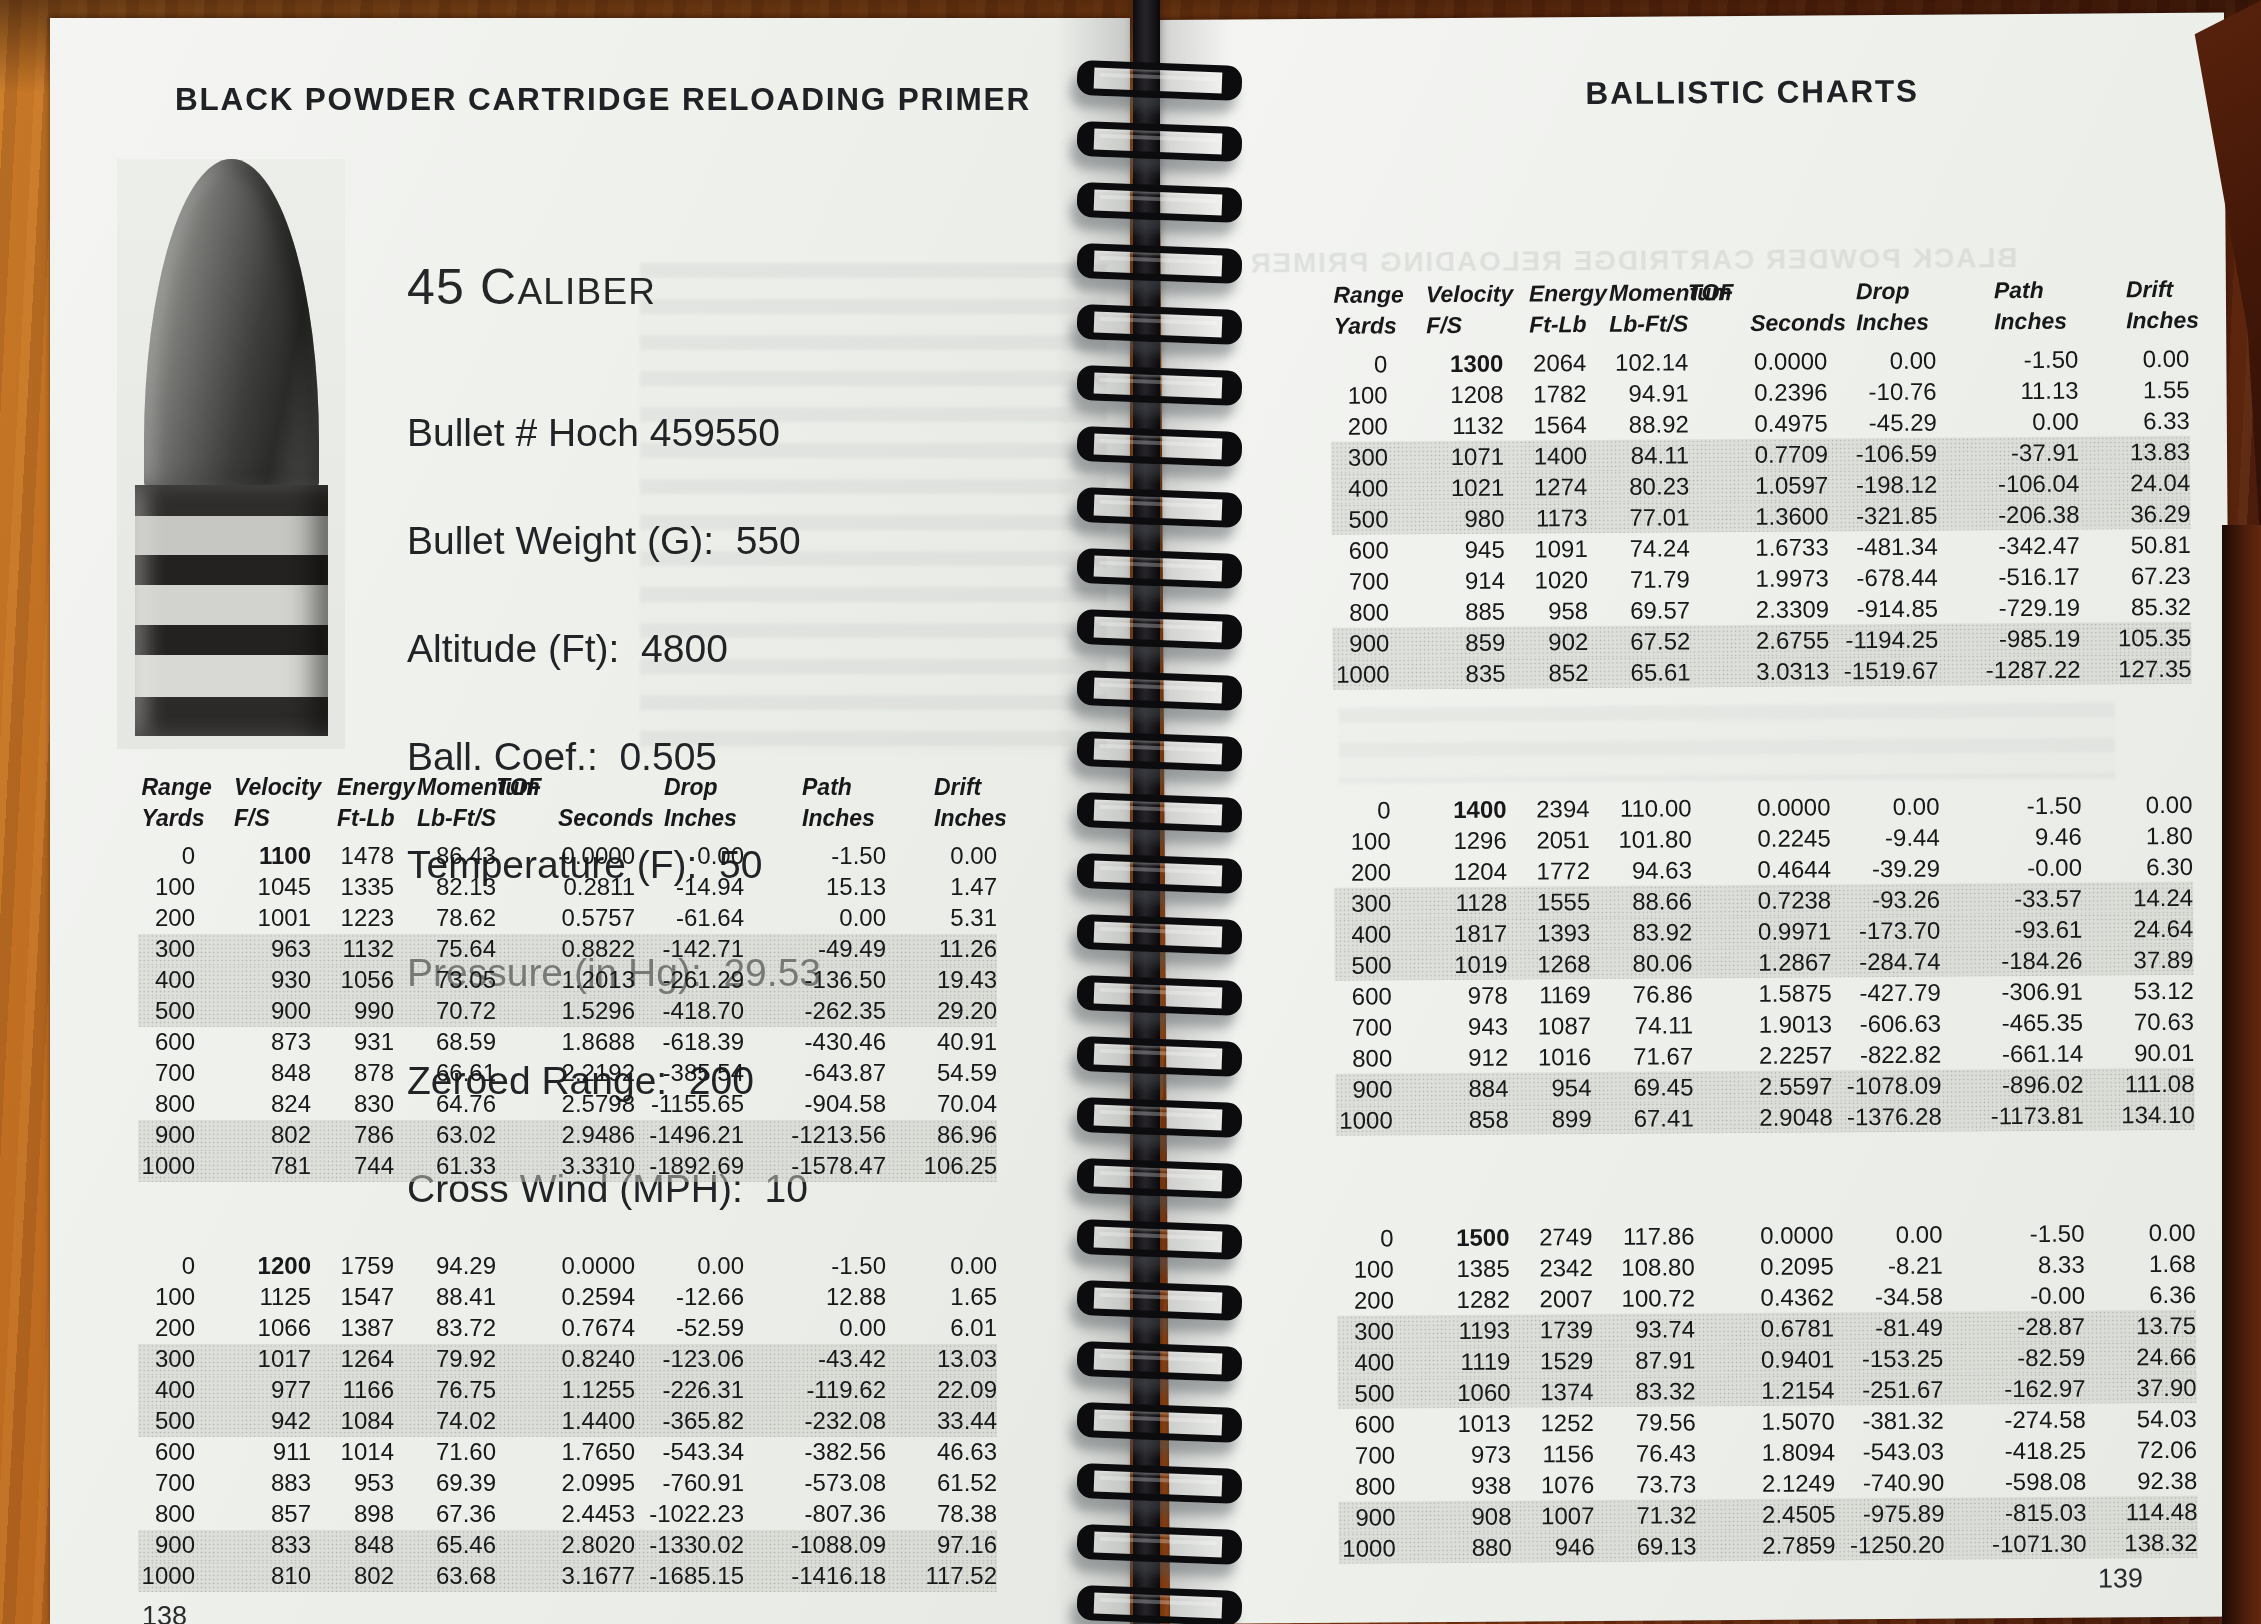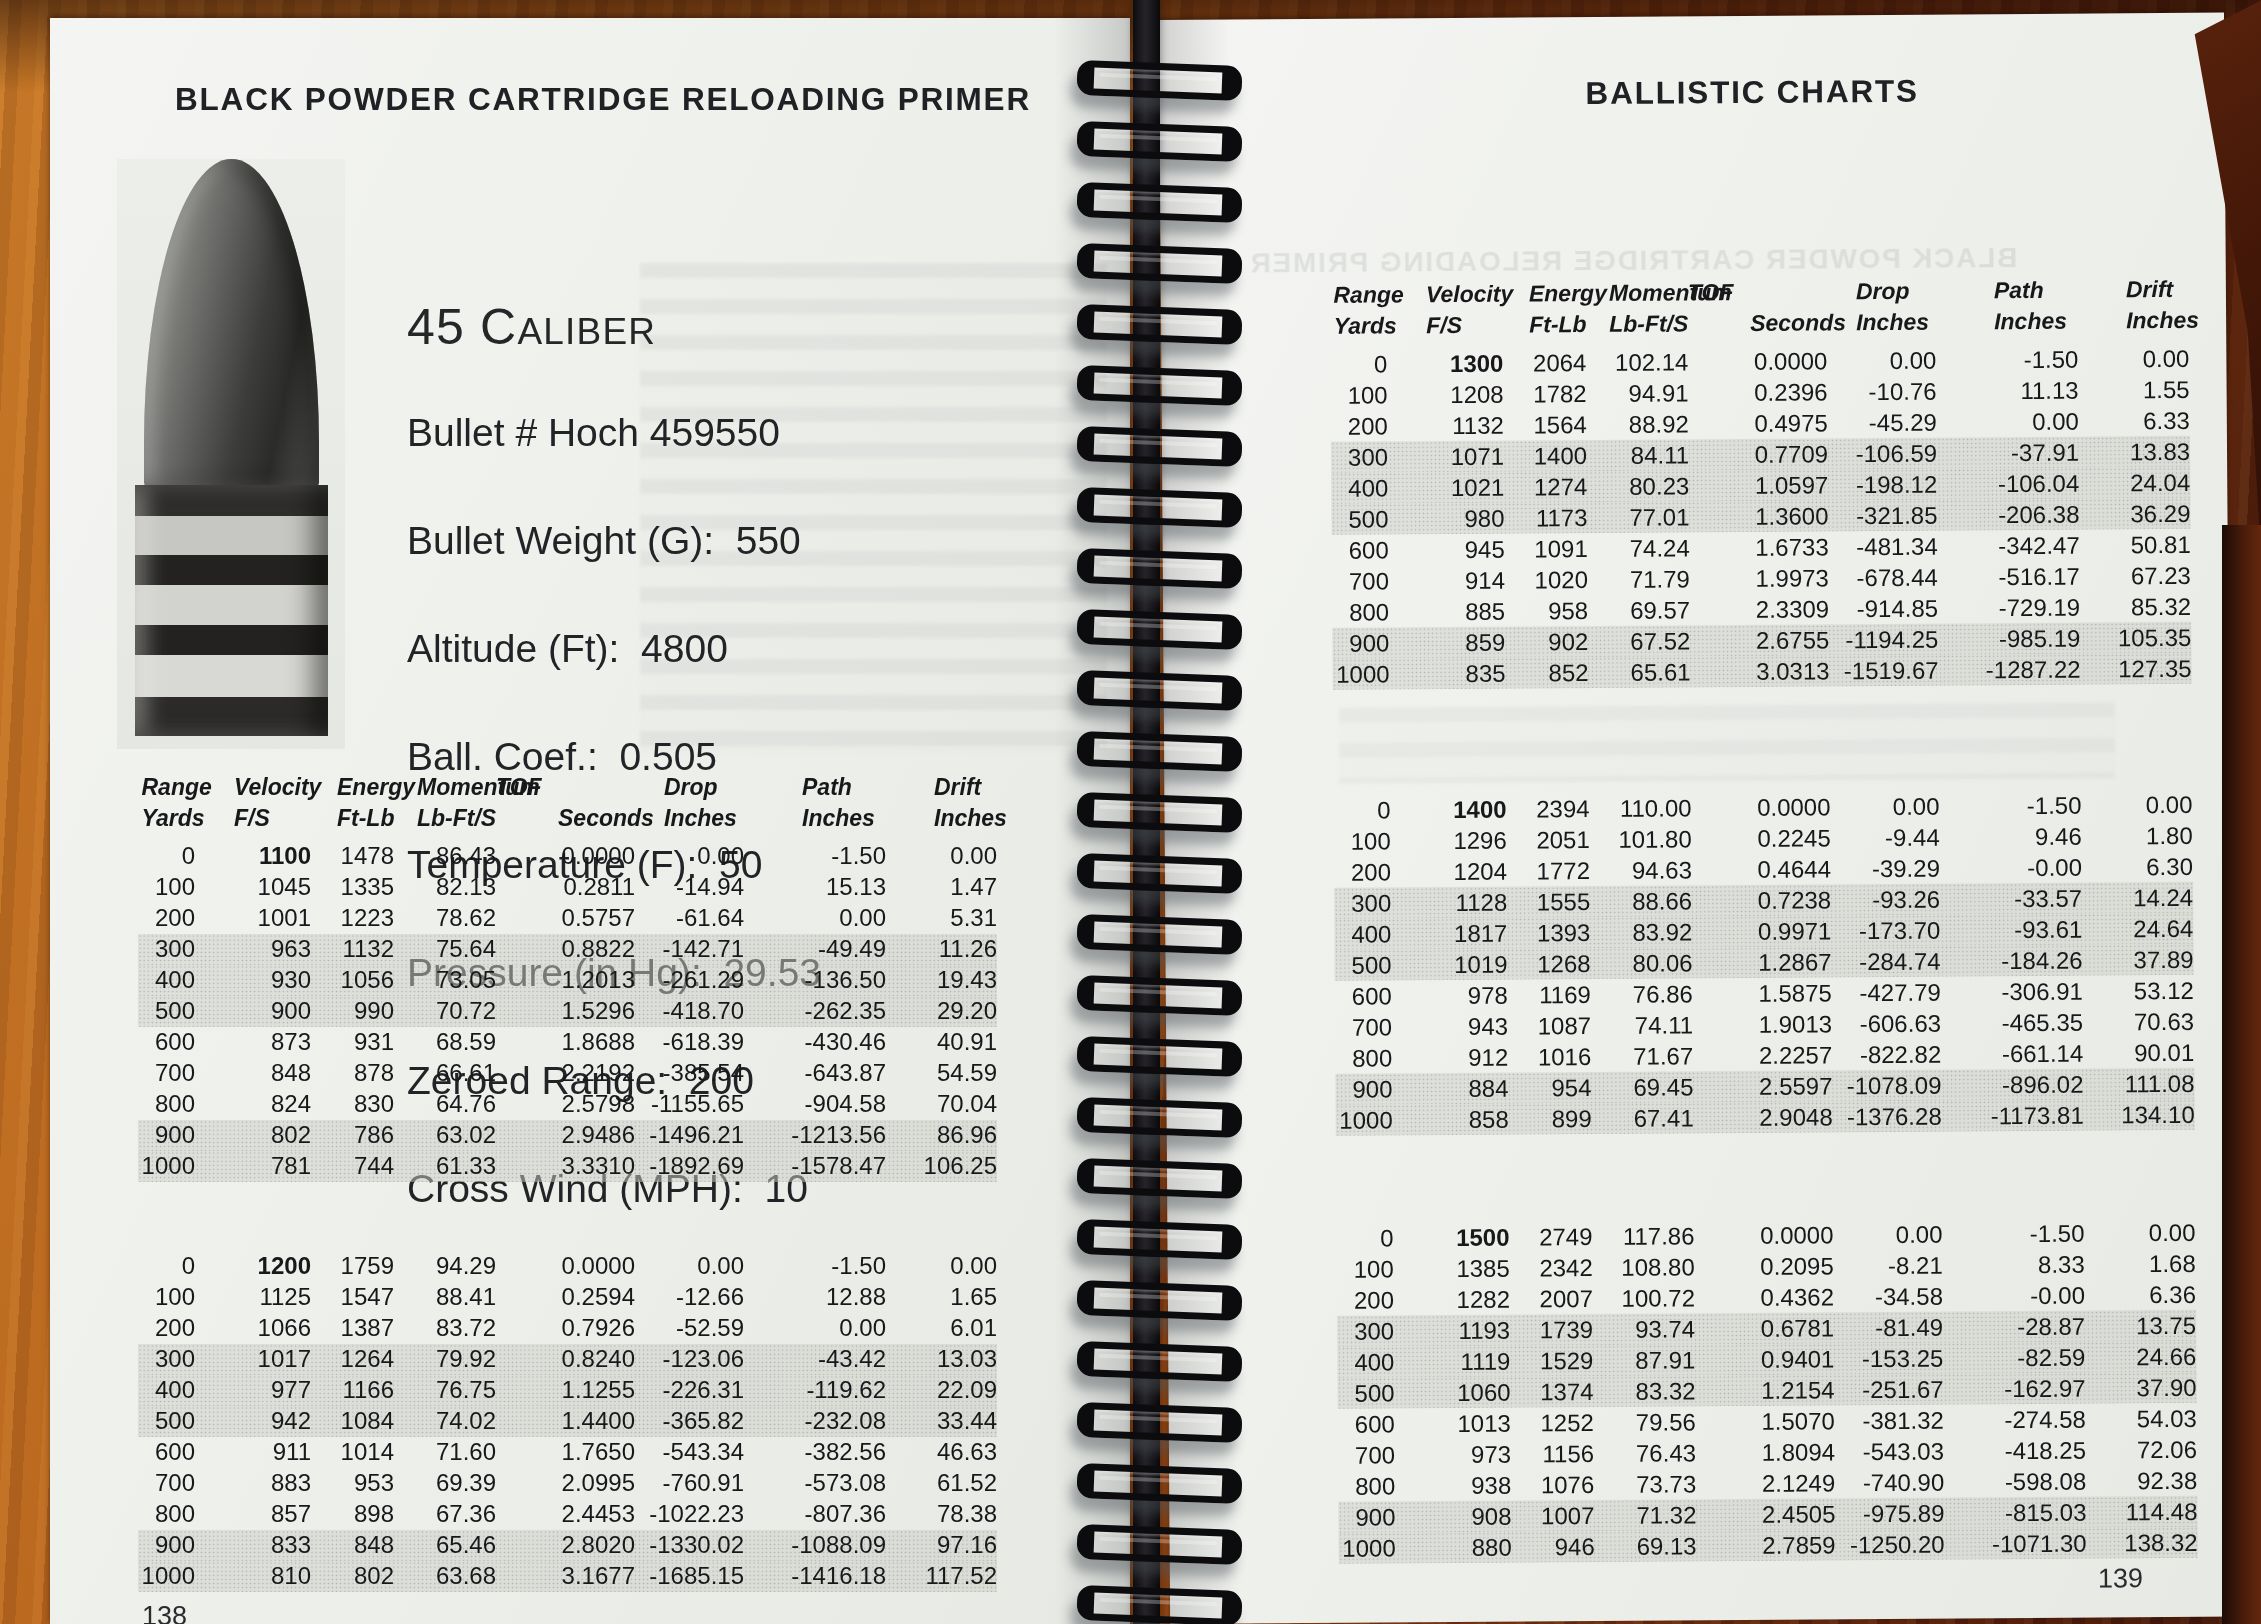--- a/index.html
+++ b/index.html
@@ -39,21 +39,21 @@
     background:linear-gradient(180deg,
       #2f2e2c 0 31.5px,
       #c6c6c2 31.5px 70px,
       #232220 70px 100px,
       #d2d2ce 100px 140px,
       #232220 140px 170px,
       #d8d8d4 170px 212px,
       #2c2b29 212px 251px);
     box-shadow:inset -15px 0 27px rgba(0,0,0,.50), inset 11.7px 0 20px rgba(255,255,255,.35);}
 
-  .caliber{position:absolute;left:357px;top:240px;color:#252628;white-space:nowrap;margin-top:40px;}
+  .caliber{position:absolute;left:357px;top:240px;color:#252628;white-space:nowrap;}
   .cal-big{font-size:50px;letter-spacing:1.2px;}
   .cal-small{font-size:37px;letter-spacing:1.2px;}
 
   .specs{position:absolute;left:357px;top:325px;font-size:39px;line-height:36px;color:#222326;white-space:pre;}
 
   
   .btable{position:absolute;font-size:24px;color:#18181b;}
   .thead-row,.trow{display:grid;grid-template-columns:57px 116px 83px 102px 139px 109px 142px 111px;height:31px;align-items:center;}
   .tcell{text-align:right;white-space:nowrap;}
   .thead-row .tcell{text-align:left;font-style:italic;font-weight:bold;font-size:23px;overflow:visible;}
@@ -280,21 +280,21 @@
             <span class="tcell c4">0.2594</span>
             <span class="tcell c5">-12.66</span>
             <span class="tcell c6">12.88</span>
             <span class="tcell c7">1.65</span>
           </div>
           <div class="trow">
             <span class="tcell c0">200</span>
             <span class="tcell c1">1066</span>
             <span class="tcell c2">1387</span>
             <span class="tcell c3">83.72</span>
-            <span class="tcell c4">0.7926</span>
+            <span class="tcell c4">0.7674</span>
             <span class="tcell c5">-52.59</span>
             <span class="tcell c6">0.00</span>
             <span class="tcell c7">6.01</span>
           </div>
           <div class="trow">
             <span class="tcell c0">300</span>
             <span class="tcell c1">1017</span>
             <span class="tcell c2">1264</span>
             <span class="tcell c3">79.92</span>
             <span class="tcell c4">0.8240</span>

